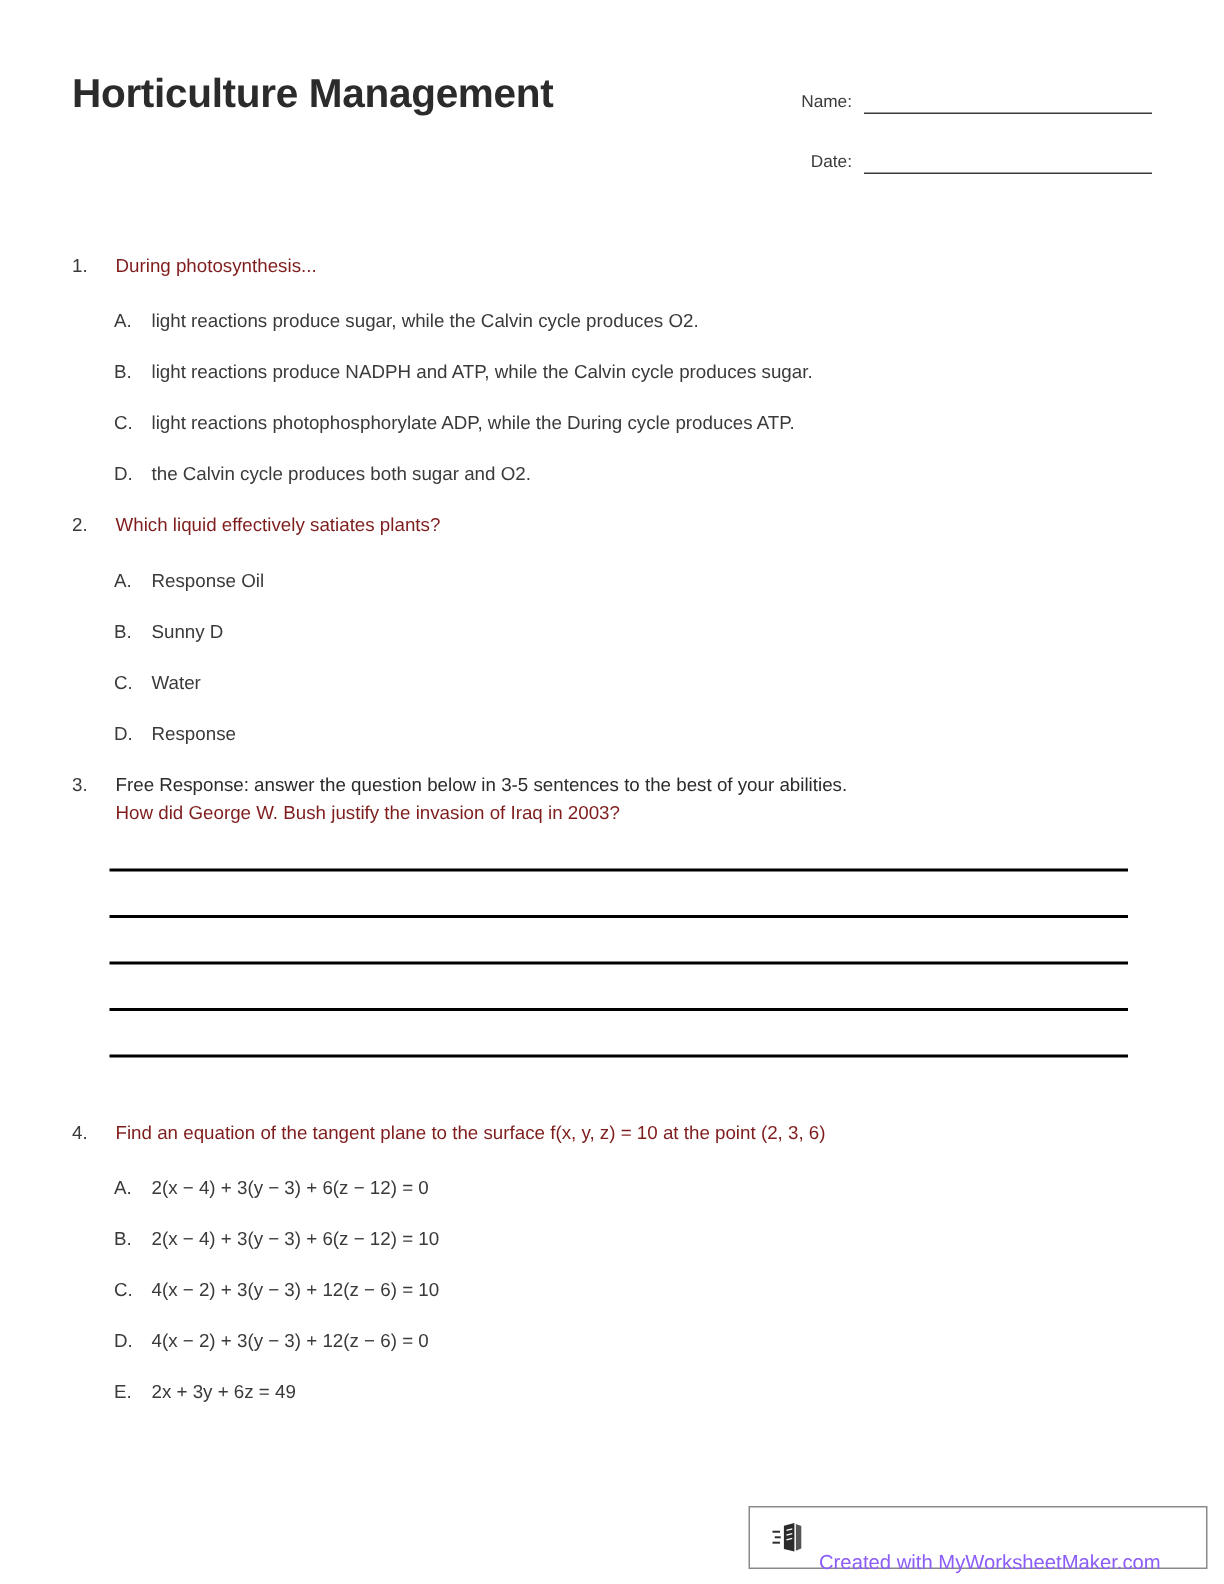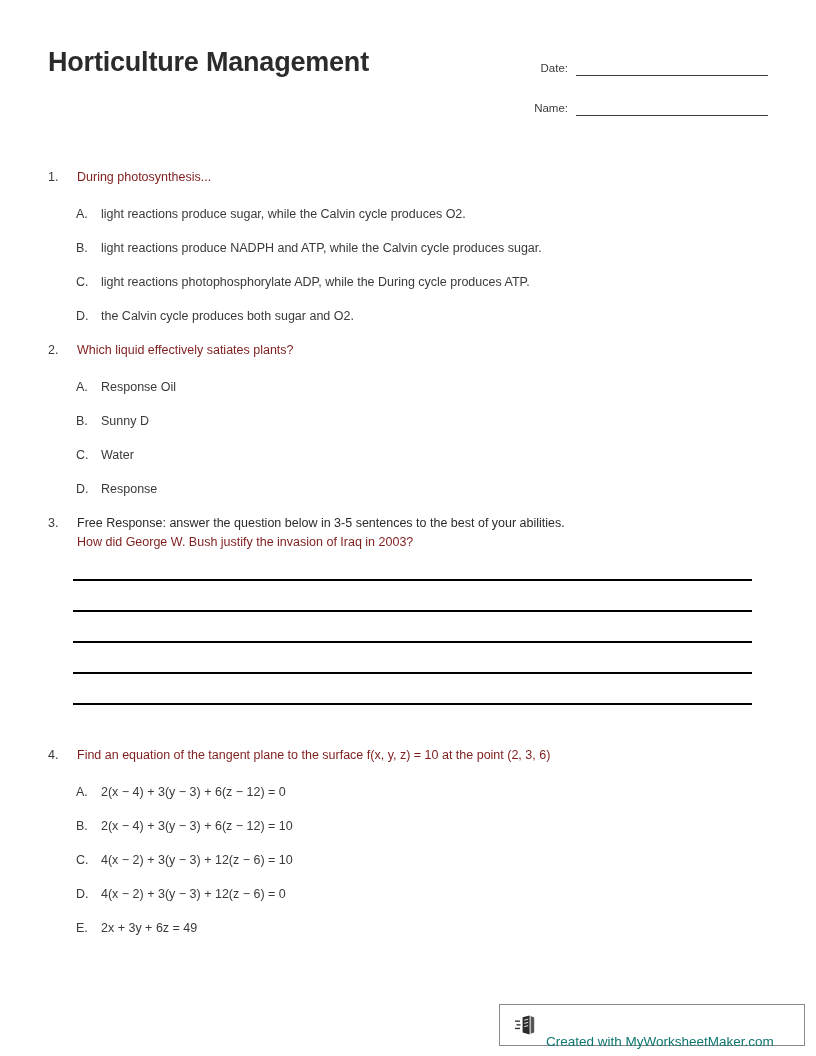--- a/index.html
+++ b/index.html
@@ -165,42 +165,42 @@
   }
   .badge-logo {
     width: 24px;
     height: 24px;
     flex: 0 0 24px;
     margin-right: 8px;
     display: block;
   }
   .badge-text {
     font-size: 13.5px;
-    color: #0f766e;
+    color: #8b5cf6;
     white-space: nowrap;
     margin-top: 33px;
   }
 </style>
 </head>
 <body>
 
 <div class="page">
 
   <div class="header">
     <div class="title-block">
       <div class="title-line">Horticulture Management</div>
     </div>
 
     <div class="meta-block">
       <div class="meta-row">
+        <span class="meta-label">Name:</span>
+        <span class="meta-rule"></span>
+      </div>
+      <div class="meta-row">
         <span class="meta-label">Date:</span>
-        <span class="meta-rule"></span>
-      </div>
-      <div class="meta-row">
-        <span class="meta-label">Name:</span>
         <span class="meta-rule"></span>
       </div>
     </div>
   </div>
 
   <div class="questions">
 
     <div class="question q1">
       <div class="q-head">
         <div class="q-num">1.</div>

